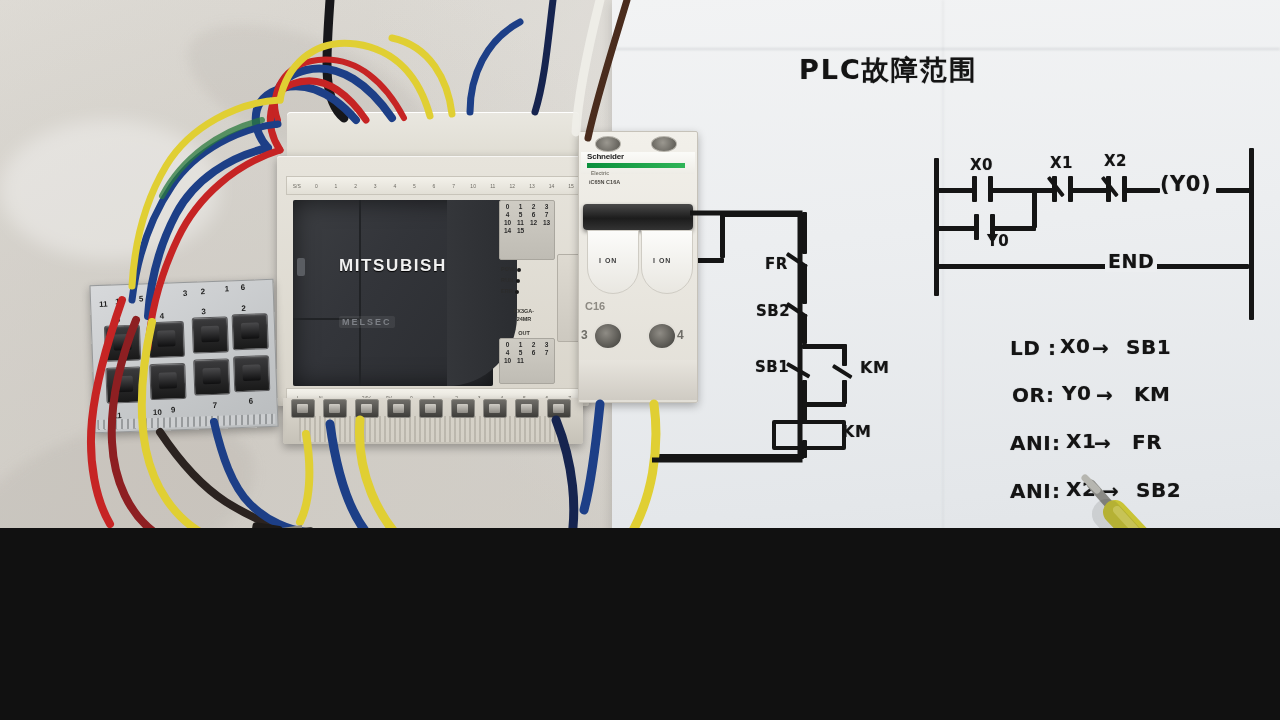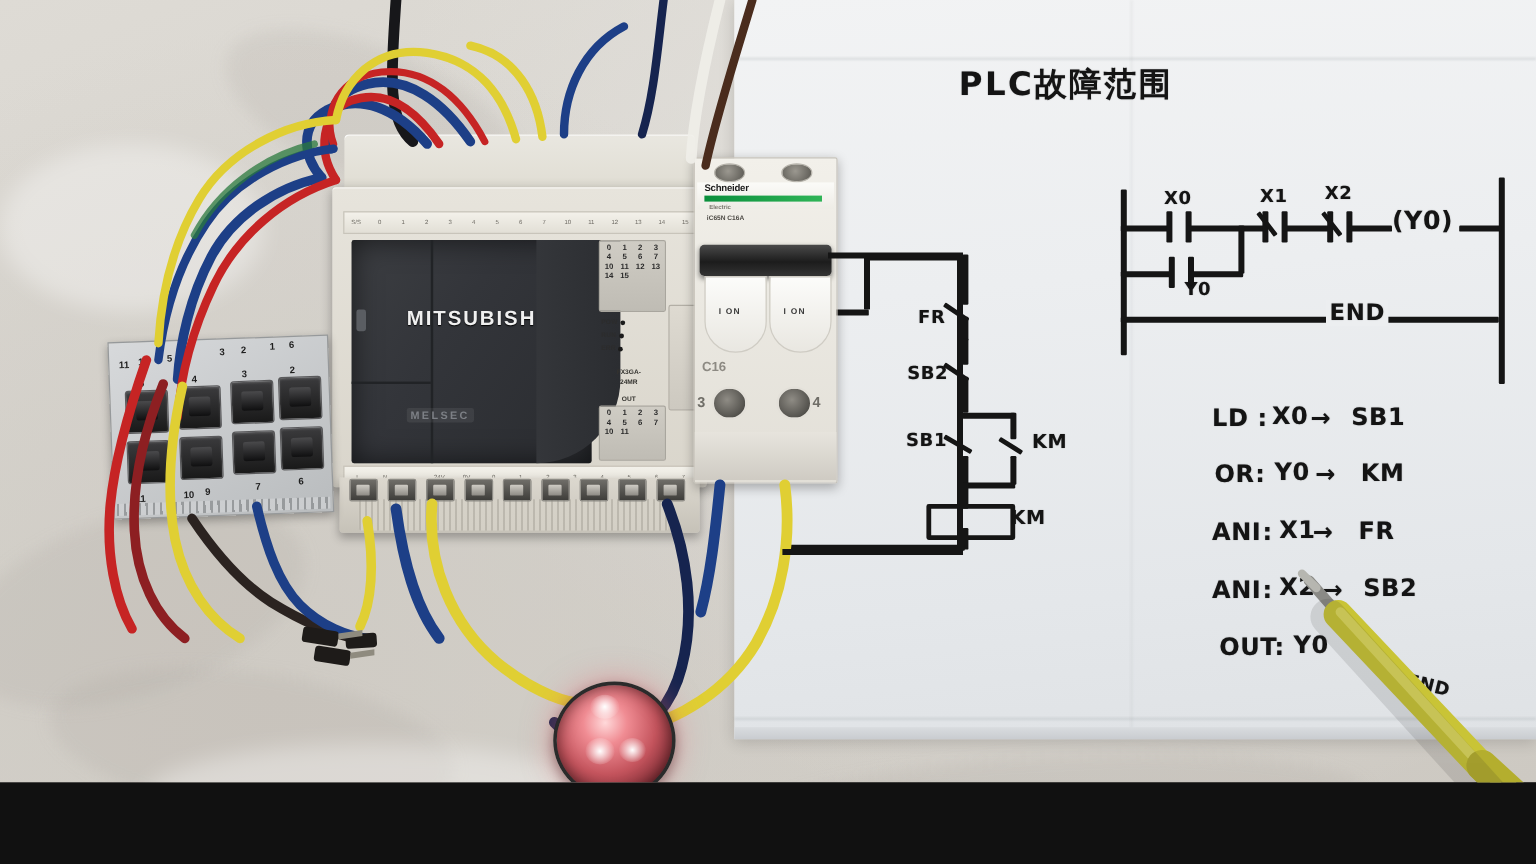--- a/index.html
+++ b/index.html
@@ -1,17 +1,17 @@
 <!DOCTYPE html>
 <html><head>
 <meta charset="utf-8">
 <style>
   html,body{margin:0;padding:0;background:#111;}
   #scene{
-    position:relative;width:1280px;height:652px;overflow:hidden;
+    position:relative;width:1280px;height:528px;overflow:hidden;
     font-family:"Liberation Sans", sans-serif;
     background:
       radial-gradient(circle at 18% 88%, #cfcbc4 0%, rgba(207,203,196,0) 46%),
       radial-gradient(circle at 72% 18%, #e6e4e0 0%, rgba(230,228,224,0) 55%),
       linear-gradient(160deg,#dedbd5 0%, #d6d3cd 40%, #cdc9c2 100%);
   }
   
   .cloth-fold{position:absolute;background:rgba(160,155,148,.16);filter:blur(6px);border-radius:50%;}
   .cloth-hi{position:absolute;background:rgba(255,255,255,.35);filter:blur(9px);border-radius:50%;}
   
@@ -66,21 +66,21 @@
   .plc-cover-line{position:absolute;background:#212326;}
   .brand{
     position:absolute;left:46px;top:56px;color:#f0f0f0;
     font-size:17px;font-weight:700;letter-spacing:1.6px;
     font-family:"Liberation Sans", sans-serif;
     text-shadow:0 1px 1px #000;
   }
   .sub-brand{
     position:absolute;left:46px;top:116px;color:#7d8086;
     font-size:9px;letter-spacing:2px;font-weight:700;
-    background:rgba(255,255,255,.07);padding:1px 3px;border-radius:2px;margin-top:24px;
+    background:rgba(255,255,255,.07);padding:1px 3px;border-radius:2px;
   }
   .io-panel{
     position:absolute;background:linear-gradient(#cfccc4,#bfbcb4);
     border:1px solid #a9a69e;border-radius:2px;
   }
   .io-grid{display:grid;grid-template-columns:repeat(4,1fr);font-size:6.5px;
     color:#2b2b2b;font-weight:700;text-align:center;align-content:start;padding:2px 1px;gap:1px 0;}
   .led-row{position:absolute;font-size:5.5px;color:#2c2c2c;font-weight:700;letter-spacing:.2px;}
   .led-dot{display:inline-block;width:4px;height:4px;border-radius:50%;margin-left:2px;vertical-align:middle;}
   .model-txt{position:absolute;font-size:5.5px;color:#34332f;font-weight:700;line-height:7px;text-align:center;}

